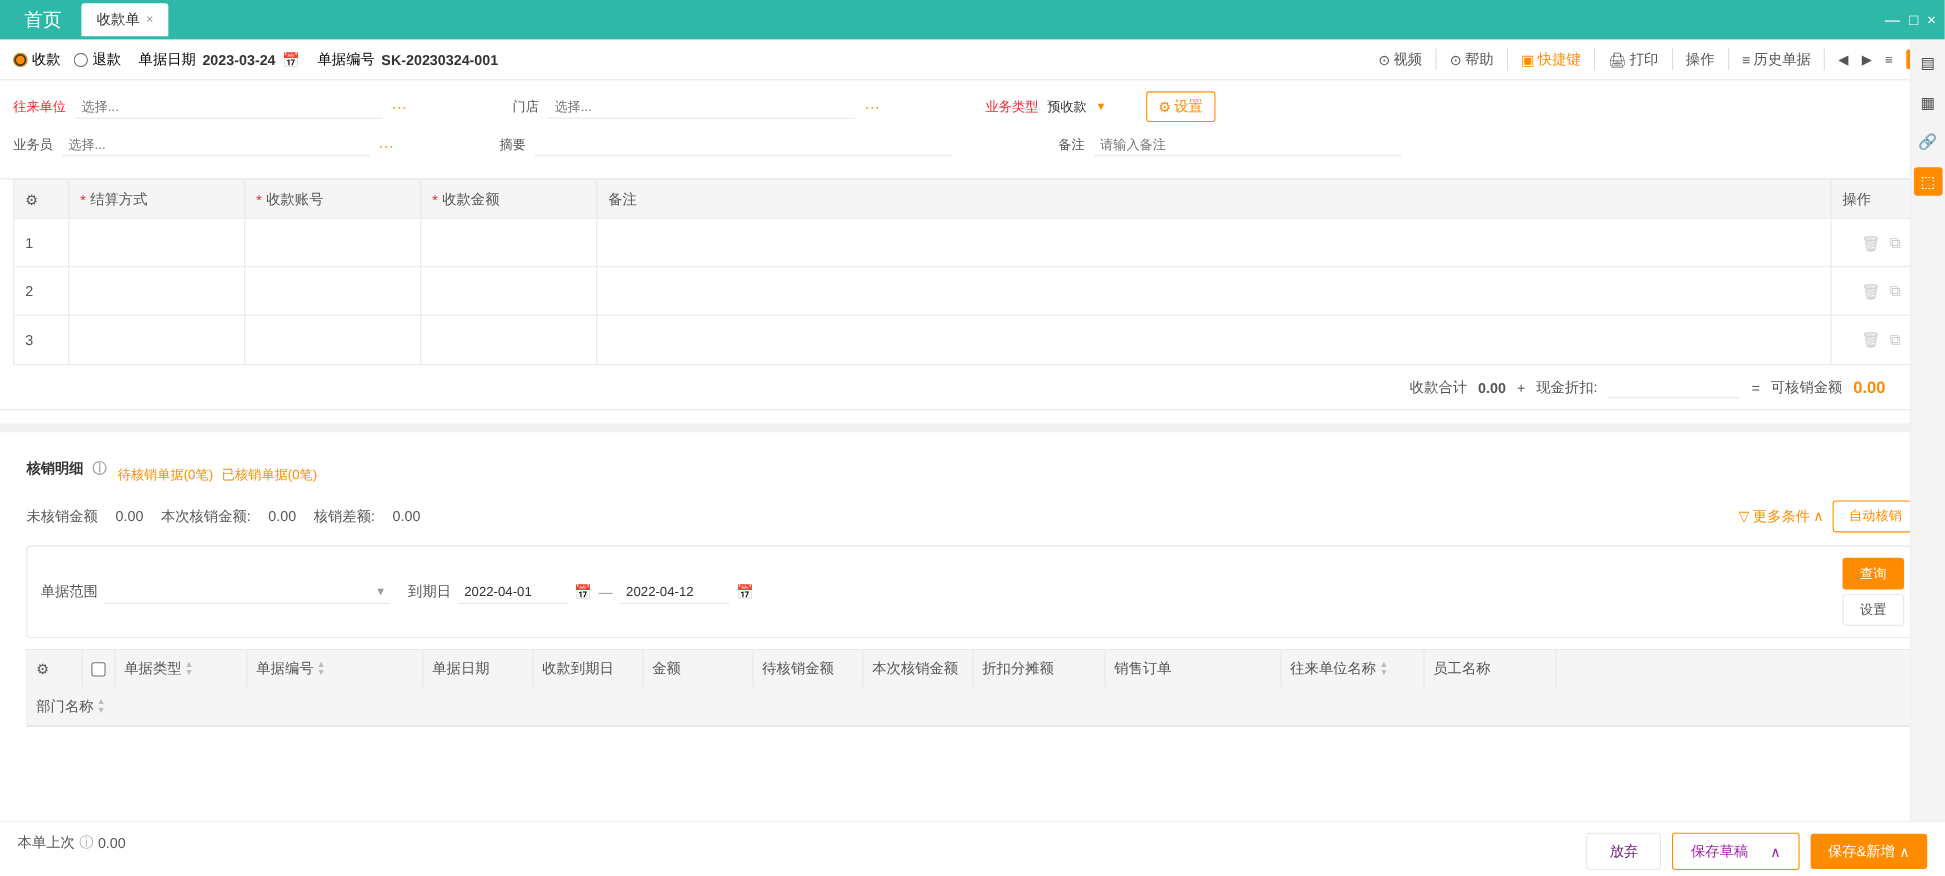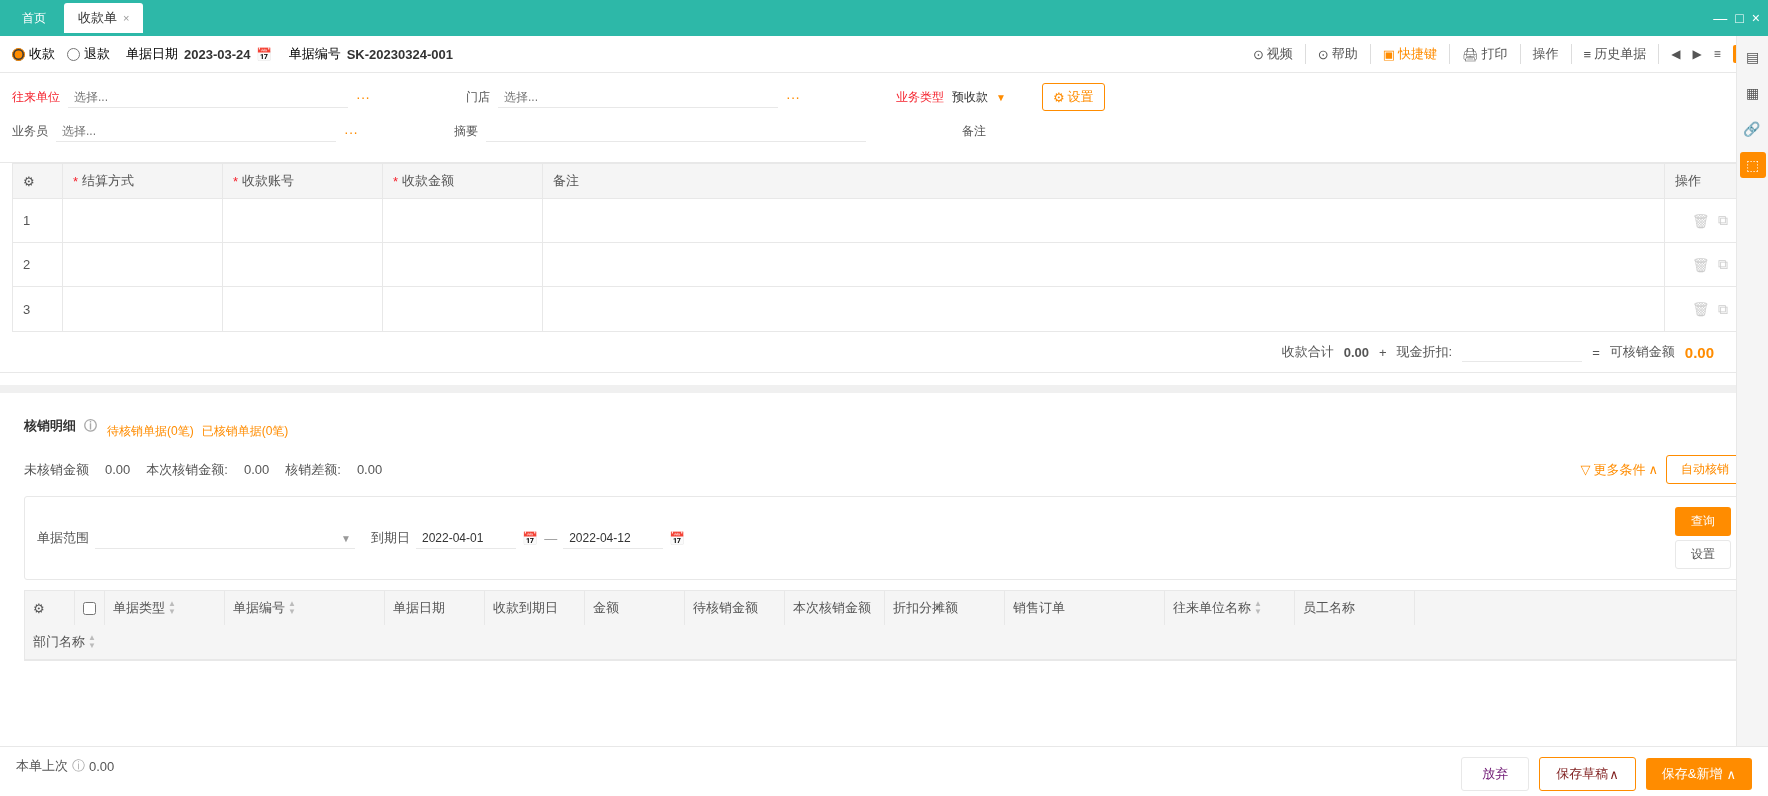--- a/index.html
+++ b/index.html
@@ -12,21 +12,21 @@
       background: #2db8a8;
       height: 36px;
       padding: 0 8px;
       justify-content: space-between;
     }
     .tab-bar-left { display: flex; align-items: center; gap: 4px; }
     .tab-home {
       color: white;
       padding: 6px 14px;
       cursor: pointer;
-      font-size: 12px;
+      font-size: 17px;
       border-radius: 3px 3px 0 0;
     }
     .tab-active {
       background: white;
       color: #333;
       padding: 6px 14px;
       border-radius: 3px 3px 0 0;
       display: flex;
       align-items: center;
       gap: 6px;
@@ -298,28 +298,28 @@
       border: 1px solid #e8e8e8;
       color: #701a75;
       padding: 7px 20px;
       border-radius: 3px;
       cursor: pointer;
       font-size: 13px;
     }
     .btn-save-draft {
       background: white;
       border: 1px solid #ff8c00;
-      color: #7f1d1d;
+      color: #a21caf;
       padding: 7px 16px;
       border-radius: 3px;
       cursor: pointer;
       font-size: 13px;
       display: flex;
       align-items: center;
-      gap: 1px;
+      gap: 20px;
     }
     .btn-save-new {
       background: #ff8c00;
       border: none;
       color: white;
       padding: 7px 16px;
       border-radius: 3px;
       cursor: pointer;
       font-size: 13px;
       display: flex;
@@ -460,20 +460,21 @@
       <span class="form-label-normal">业务员</span>
       <input class="form-input" style="width: 280px;" placeholder="选择...">
       <span class="ellipsis-btn">···</span>
 
       <span style="width:80px;"></span>
       <span class="form-label-normal">摘要</span>
       <input class="form-input" style="width: 380px;">
 
       <span style="width:80px;"></span>
       <span class="form-label-normal">备注</span>
+      <input class="form-input" style="width: 280px;" placeholder="请输入备注">
     </div>
   </div>
 
   <div class="table-container" style="margin: 0 12px 0 12px;">
     <div class="table-header">
       <div class="th">
         <span>⚙</span>
       </div>
       <div class="th">
         <span class="required">*</span>

